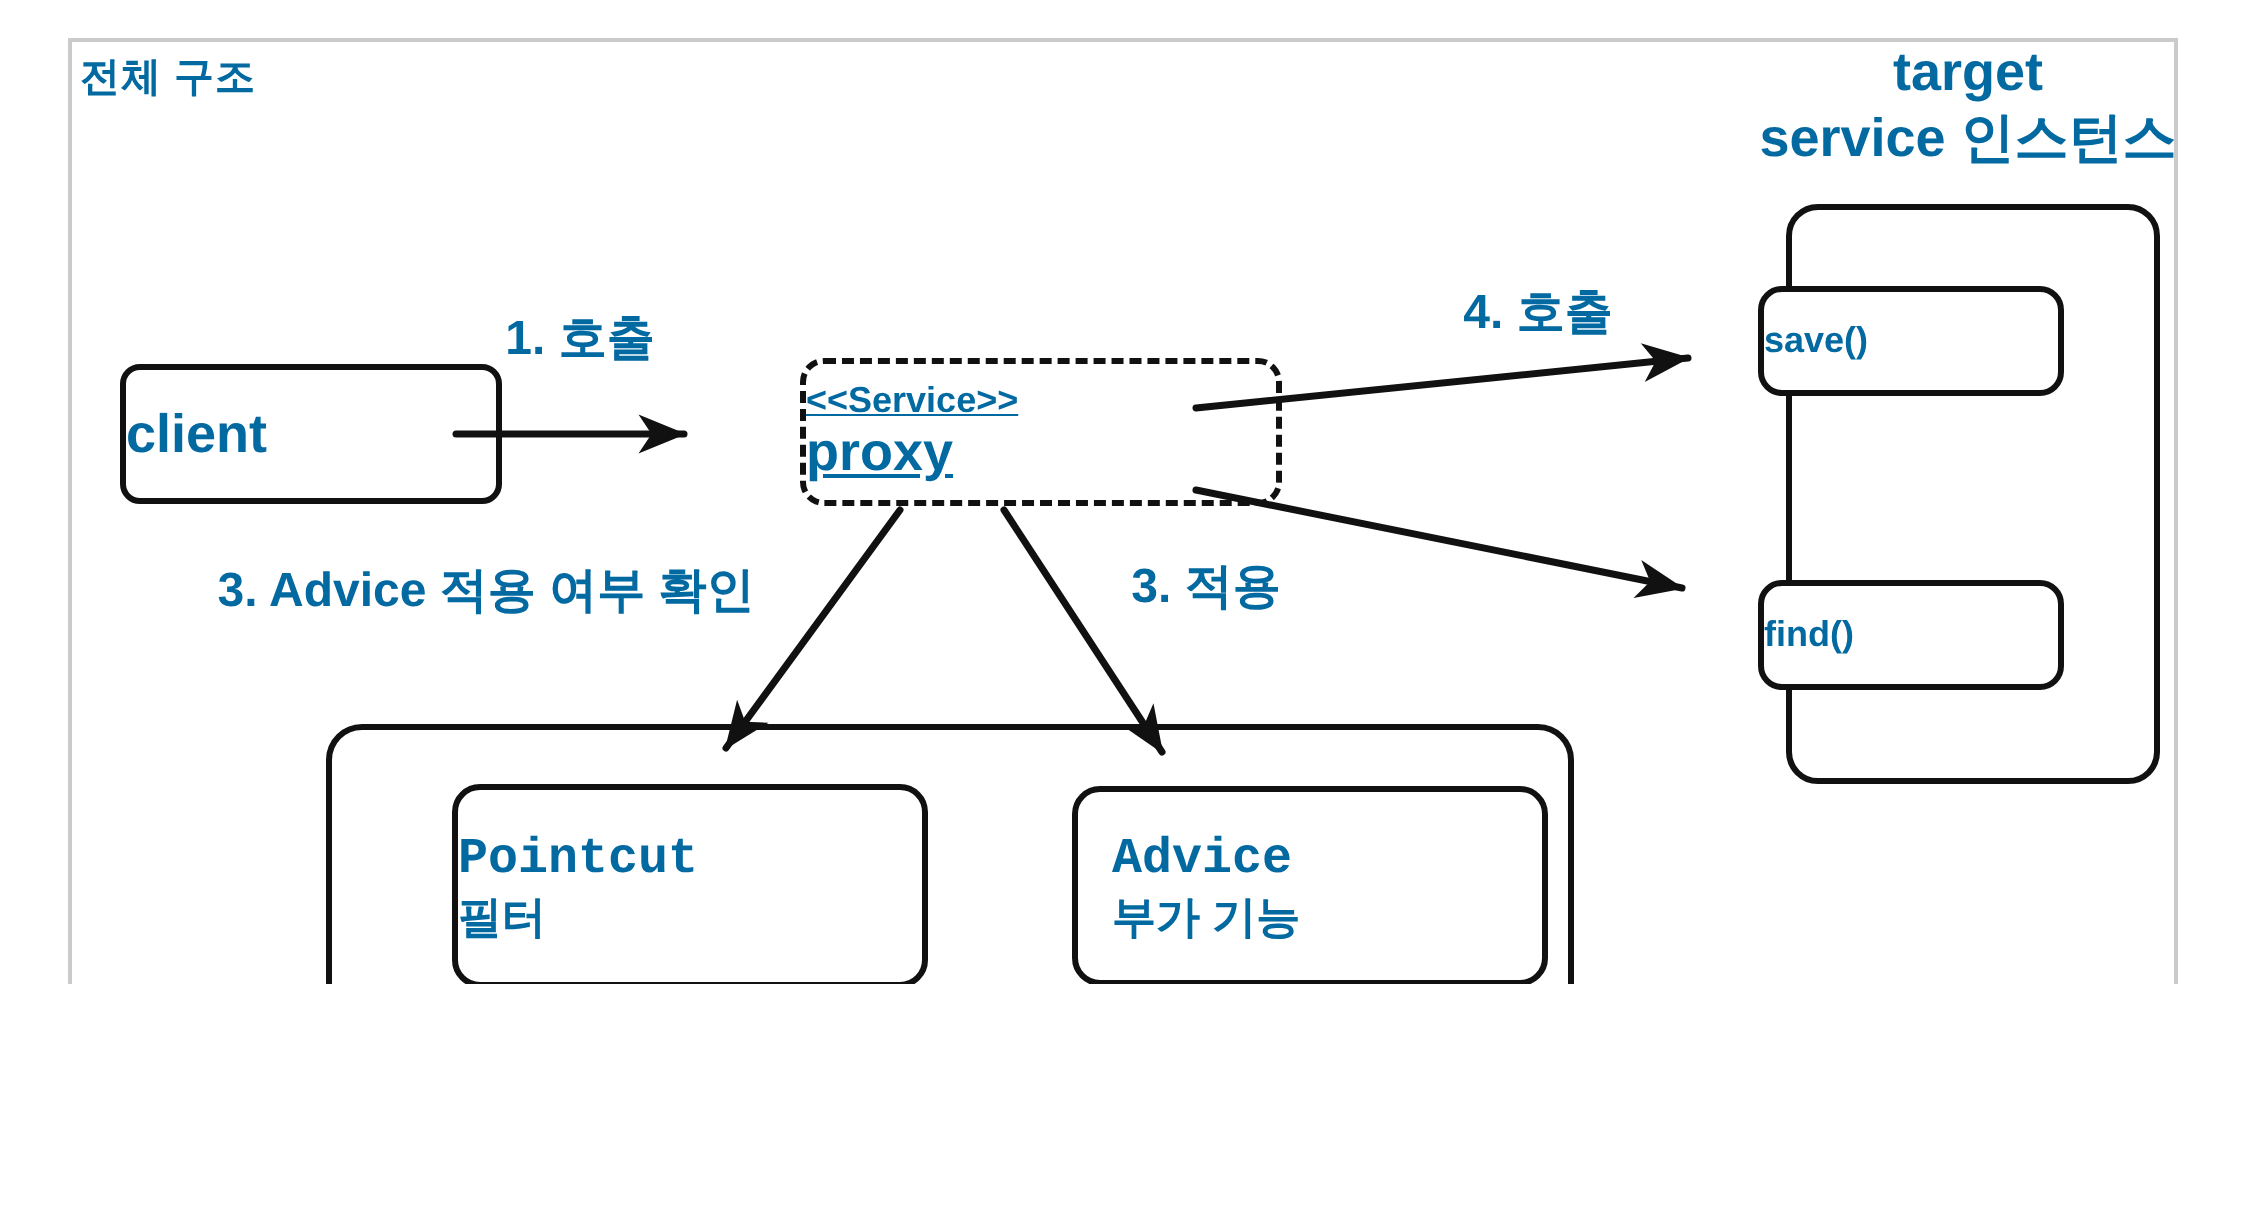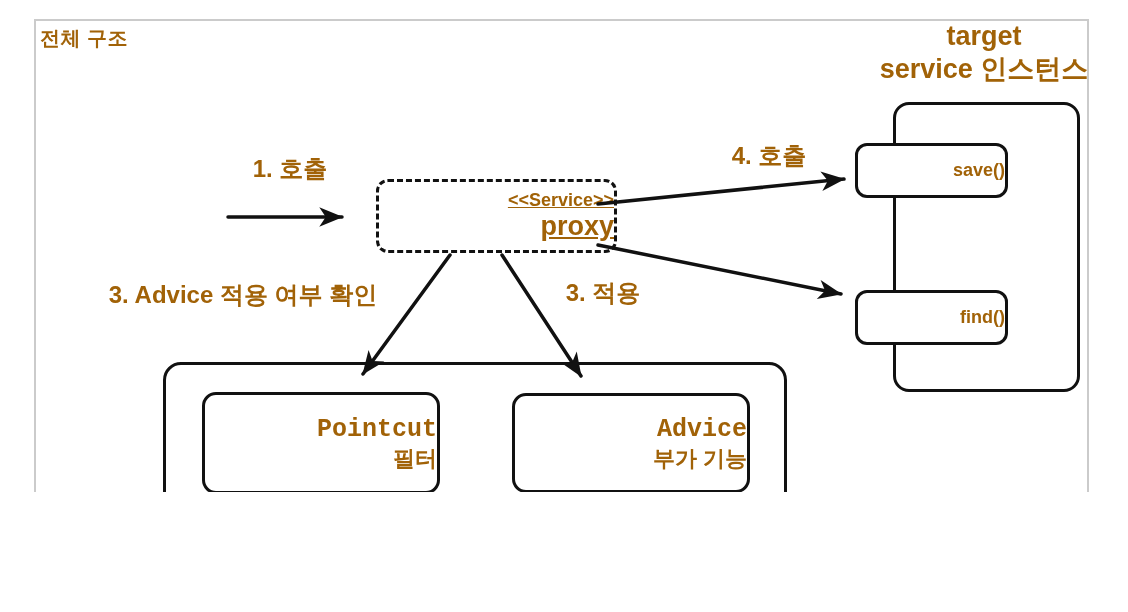--- a/index.html
+++ b/index.html
@@ -7,21 +7,21 @@
     padding: 0;
     background: #ffffff;
     font-family: "Liberation Sans", "DejaVu Sans", sans-serif;
   }
   #canvas {
     position: relative;
     width: 1128px;
     height: 492px;
     background: #ffffff;
     overflow: hidden;
-    color: #a16207;
+    color: #0369a1;
   }
   .frame {
     position: absolute;
     left: 34px; top: 19px;
     width: 1055px; height: 557px;
     border: 2px solid #cbcbcb;
     box-sizing: border-box;
     background: #ffffff;
   }
   .abs { position: absolute; box-sizing: border-box; }
@@ -30,24 +30,25 @@
     left: 40px; top: 25px;
     font-size: 20px; font-weight: bold;
     letter-spacing: 0.5px;
   }
 
   .node {
     border: 3px solid #111111;
     background: #ffffff;
     display: flex;
     flex-direction: column;
-    align-items: flex-end;
+    align-items: flex-start;
     justify-content: center;
     text-align: center;
     z-index: 2;
+    margin-left: 24px;
   }
 
   .client-node {
     left: 36px; top: 182px; width: 191px; height: 70px;
     border-radius: 10px;
     font-size: 27px; font-weight: bold;
   }
 
   .proxy-node {
     left: 376px; top: 179px; width: 241px; height: 74px;
@@ -136,20 +137,23 @@
 </style>
 </head>
 <body>
 
 <div id="canvas">
 
   <div class="frame"></div>
 
   <div class="abs diagram-title">전체 구조</div>
 
+  <div class="abs node client-node">
+    <span>client</span>
+  </div>
 
   <div class="abs node proxy-node">
     <span class="proxy-stereotype">&lt;&lt;Service&gt;&gt;</span>
     <span class="proxy-name">proxy</span>
   </div>
 
   <div class="abs target-title">
     <div>target</div>
     <div>service 인스턴스</div>
   </div>

